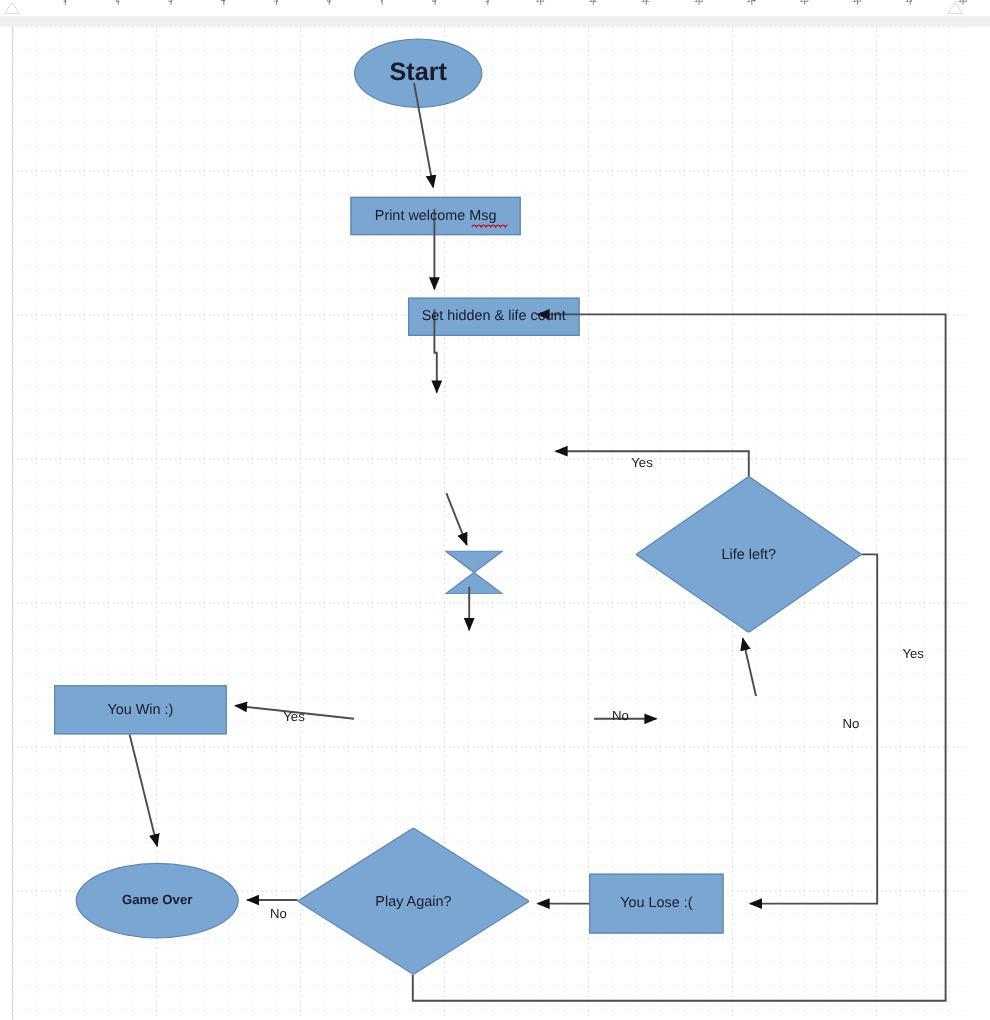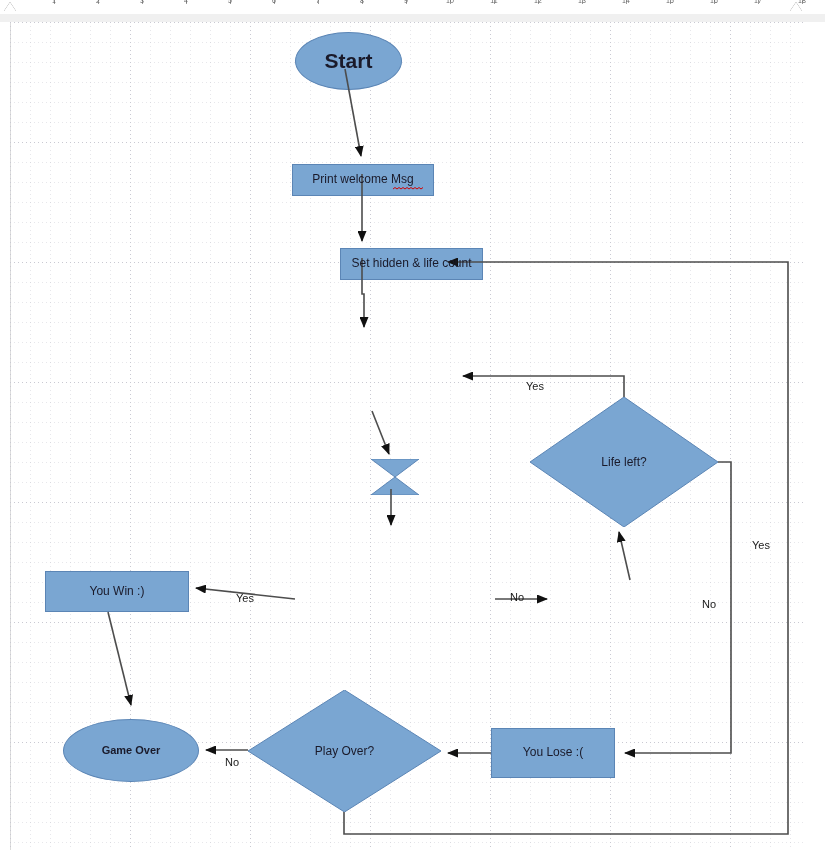--- a/index.html
+++ b/index.html
@@ -357,29 +357,29 @@
         <polygon points="94,0 188,65 94,130 0,65" fill="#7aa6d2" stroke="#5b85b5" stroke-width="1"></polygon>
       </svg>
       <span class="lbl" style="font-size:12px;">Life left?</span>
     </div>
 
 
     <div class="shape rect" id="node-youwin" style="left:45px; top:549px; width:144px; height:41px; font-size:12px;">
       <span class="lbl">You Win :)</span>
     </div>
 
-    <div class="shape rect" id="node-youlose" style="left:491px; top:706px; width:124px; height:50px; font-size:12px;">
+    <div class="shape rect" id="node-youlose" style="left:491px; top:706px; width:112px; height:50px; font-size:12px;">
       <span class="lbl">You Lose :(</span>
     </div>
 
     <div class="diamond-wrap" id="node-playagain" style="left:248px; top:668px; width:193px; height:122px;">
       <svg width="193" height="122" viewBox="0 0 193 122">
         <polygon points="96.5,0 193,61 96.5,122 0,61" fill="#7aa6d2" stroke="#5b85b5" stroke-width="1"></polygon>
       </svg>
-      <span class="lbl" style="font-size:12px;">Play Over?</span>
+      <span class="lbl" style="font-size:12px;">Play Again?</span>
     </div>
 
     <div class="shape ellipse" id="node-gameover" style="left:63px; top:697px; width:136px; height:63px; font-size:11px;">
       <span class="lbl">Game Over</span>
     </div>
 
     <div class="edge-label" style="left:526px; top:358px;">Yes</div>
     <div class="edge-label" style="left:236px; top:570px;">Yes</div>
     <div class="edge-label" style="left:510px; top:569px;">No</div>
     <div class="edge-label" style="left:702px; top:576px;">No</div>

